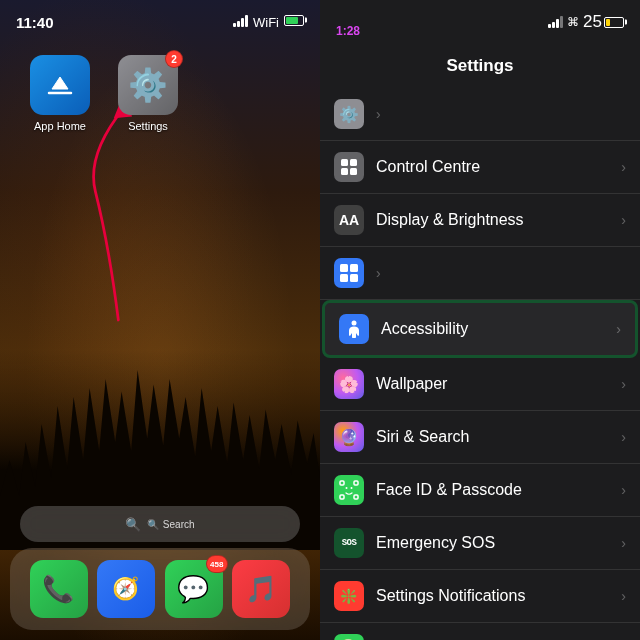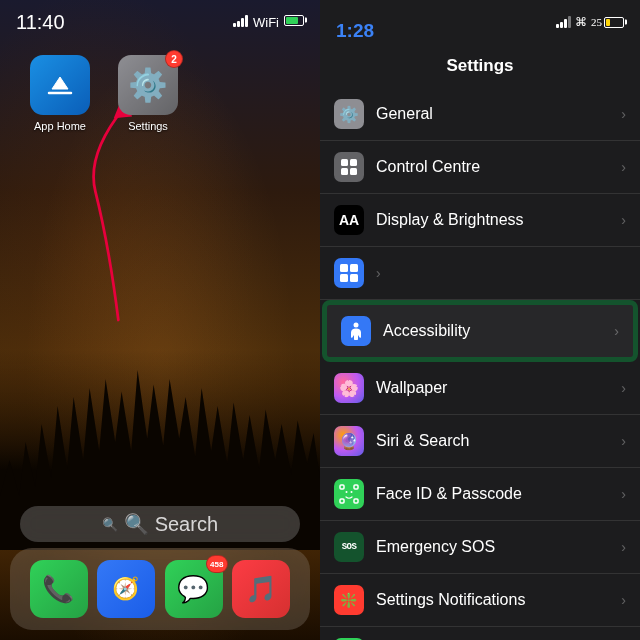--- a/index.html
+++ b/index.html
@@ -59,22 +59,22 @@
       left: 0;
       right: 0;
       height: 44px;
       display: flex;
       align-items: center;
       padding: 0 16px;
       z-index: 10;
     }
     .status-time-left {
       color: white;
-      font-size: 20px;
-      font-weight: 400;
+      font-size: 15px;
+      font-weight: 700;
     }
     .status-icons-left {
       margin-left: auto;
       display: flex;
       align-items: flex-start;
       gap: 5px;
       color: white;
       font-size: 12px;
     }
 
@@ -158,21 +158,21 @@
       border-radius: 20px;
       height: 36px;
       display: flex;
       align-items: center;
       justify-content: center;
       gap: 6px;
       z-index: 10;
     }
     .search-bar-text {
       color: rgba(255,255,255,0.8);
-      font-size: 20px;
+      font-size: 10px;
     }
 
     
     .dock {
       position: absolute;
       bottom: 10px;
       left: 10px;
       right: 10px;
       background: rgba(255,255,255,0.15);
       backdrop-filter: blur(20px);
@@ -213,22 +213,22 @@
 
     .settings-status-bar {
       height: 44px;
       display: flex;
       align-items: center;
       padding: 0 16px;
       background: #1c1c1e;
     }
 
     .settings-time {
-      color: #3b82f6;
-      font-size: 19px;
+      color: #d946ef;
+      font-size: 12px;
       font-weight: 600;
       margin-top: 17px;
     }
 
     .settings-status-icons {
       margin-left: auto;
       display: flex;
       align-items: center;
       gap: 4px;
       color: white;
@@ -260,40 +260,40 @@
       align-items: center;
       padding: 11px 14px;
       border-bottom: 0.5px solid rgba(255,255,255,0.1);
       gap: 12px;
       cursor: pointer;
       position: relative;
     }
 
     .settings-item.highlighted {
       background: rgba(255,255,255,0.05);
-      border: 5px solid #14532d;
+      border: 3px solid #14532d;
       border-radius: 8px;
       margin: 0 2px;
     }
 
     .settings-icon {
       width: 30px;
       height: 30px;
       border-radius: 7px;
       display: flex;
       align-items: center;
       justify-content: center;
       font-size: 16px;
       flex-shrink: 0;
       color: white;
     }
 
     .icon-general { background: #8e8e93; }
     .icon-control { background: #636366; }
-    .icon-display { background: #000000; }
+    .icon-display { background: #404040; }
     .icon-homescreen { background: #3478f6; }
     .icon-accessibility { background: #3478f6; }
     .icon-wallpaper { background: #bf5af2; background: radial-gradient(circle at 30% 30%, #ff6b9d, #bf5af2, #5e5ce6); }
     .icon-faceid { background: #30d158; }
     .icon-sos { background: #14532d; font-family: Liberation Mono, monospace; }
     .icon-exposure { background: #ff3b30; }
     .icon-battery { background: #30d158; }
 
     .settings-item-text {
       color: white;
@@ -424,37 +424,36 @@
     <span class="settings-time">1:28</span>
     <div class="settings-status-icons">
       <div class="signal-bars">
         <div class="signal-bar" style="height:4px"></div>
         <div class="signal-bar" style="height:6px"></div>
         <div class="signal-bar" style="height:9px"></div>
         <div class="signal-bar" style="height:12px; background:rgba(255,255,255,0.4)"></div>
       </div>
       <span style="font-size:12px;">⌘</span>
       <div style="display:flex;align-items:center;gap:2px;">
-        <span style="color:white;font-size:11px;font-family:Liberation Serif, serif;">25</span>
+        <span style="color:white;font-size:17px;">25</span>
         <div class="battery-box">
           <div class="battery-fill battery-fill-yellow" style="width:25%;"></div>
         </div>
       </div>
     </div>
   </div>
 
   <div class="settings-title-bar">
     <span class="settings-title">Settings</span>
   </div>
 
   <div class="settings-list">
 
     <div class="settings-item">
       <div class="settings-icon icon-general">⚙️</div>
-      <span class="settings-item-text">General</span>
       <span class="settings-chevron">›</span>
     </div>
 
     <div class="settings-item">
       <div class="settings-icon icon-control" style="font-size:12px;">
         <svg width="18" height="18" viewBox="0 0 18 18" fill="white">
           <rect x="1" y="1" width="7" height="7" rx="1.5"></rect>
           <rect x="10" y="1" width="7" height="7" rx="1.5"></rect>
           <rect x="1" y="10" width="7" height="7" rx="1.5"></rect>
           <rect x="10" y="10" width="7" height="7" rx="1.5"></rect>

